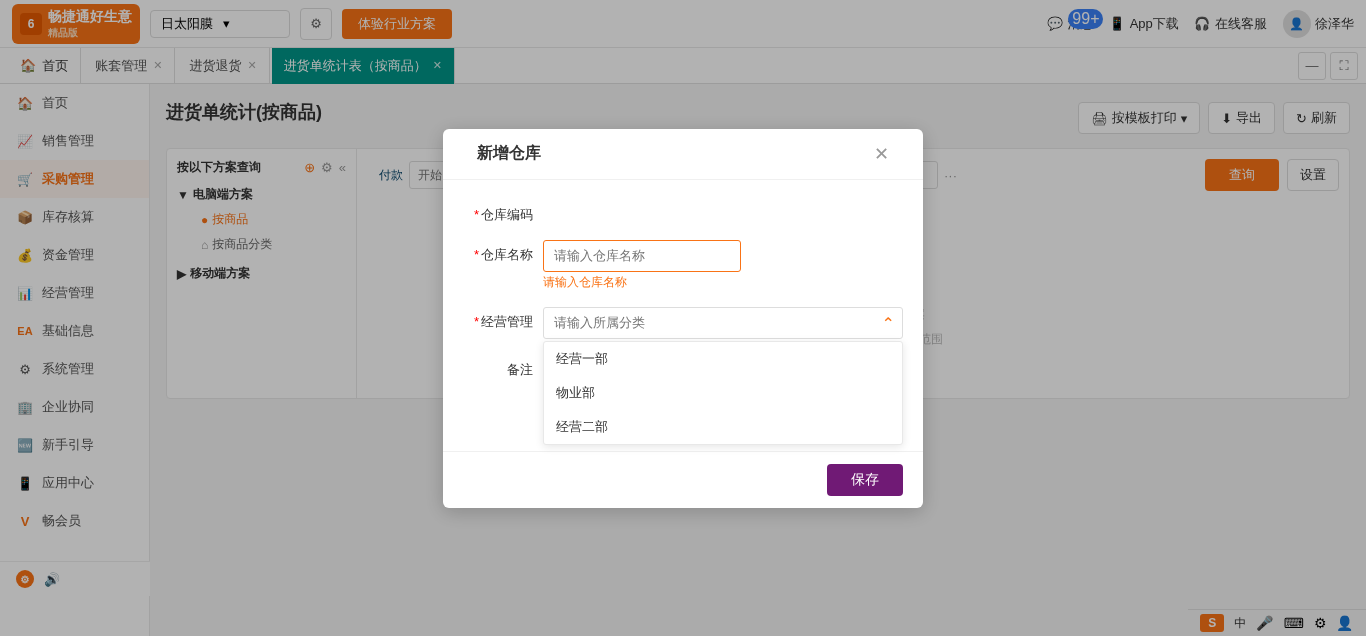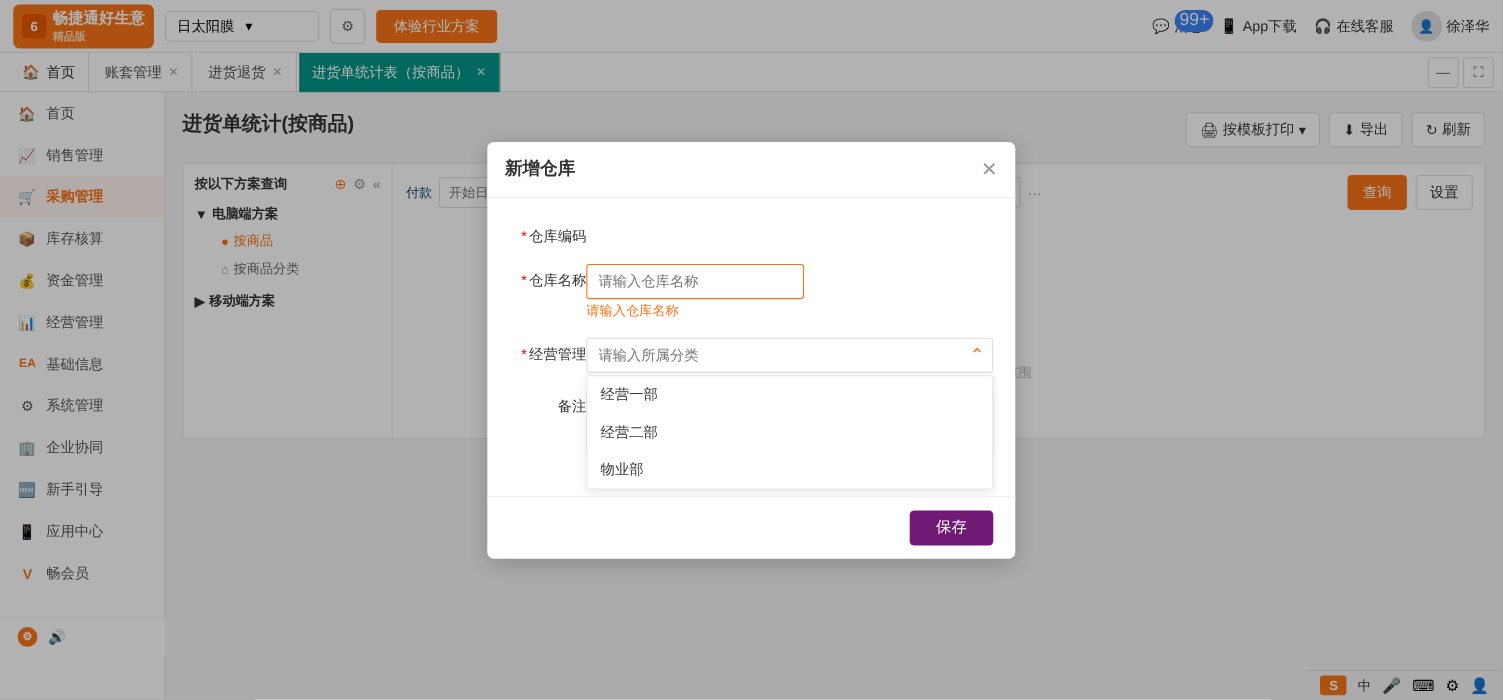--- a/index.html
+++ b/index.html
@@ -50,39 +50,39 @@
     .sidebar { width: 150px; background: #fff; border-right: 1px solid #e8e8e8; overflow-y: auto; flex-shrink: 0; }
     .sidebar-item { display: flex; align-items: center; gap: 8px; padding: 10px 16px; cursor: pointer; color: #555; font-size: 13px; }
     .sidebar-item.active { background: #fff5f0; color: #f97316; font-weight: bold; }
     .sidebar-item .s-icon { width: 18px; height: 18px; display: flex; align-items: center; justify-content: center; flex-shrink: 0; }
 
     
     .content-area { flex: 1; background: #f5f5f5; overflow: auto; position: relative; }
     .content-inner { padding: 16px; }
 
     .page-title { font-size: 18px; font-weight: bold; color: #333; margin-bottom: 12px; }
-    .btn-orange { background: #f97316; color: white; border: none; border-radius: 4px; padding: 6px 14px; cursor: pointer; font-size: 13px; }
+    .btn-orange { background: #f97316; color: white; border: none; border-radius: 4px; padding: 6px 24px; cursor: pointer; font-size: 13px; }
     .btn-white { background: white; color: #333; border: 1px solid #ddd; border-radius: 4px; padding: 6px 12px; cursor: pointer; font-size: 13px; display: flex; align-items: center; gap: 4px; }
     .scheme-subitem { padding: 4px 8px 4px 24px; font-size: 12px; color: #666; cursor: pointer; display: flex; align-items: center; gap: 4px; }
     .scheme-subitem.active { color: #f97316; }
     .field-group { display: flex; align-items: center; gap: 6px; }
     .field-label { font-size: 12px; color: #0c4a6e; white-space: nowrap; }
     .field-input { border: 1px solid #ddd; border-radius: 3px; padding: 4px 8px; font-size: 12px; height: 28px; }
     .field-select { border: 1px solid #ddd; border-radius: 3px; padding: 4px 8px; font-size: 12px; height: 28px; min-width: 100px; }
 
     
     .overlay { position: fixed; top: 0; left: 0; width: 100%; height: 100%; background: rgba(0,0,0,0.3); z-index: 100; display: flex; align-items: center; justify-content: center; }
 
     
     .dialog { background: white; border-radius: 6px; width: 480px; box-shadow: 0 4px 20px rgba(0,0,0,0.2); z-index: 101; }
-    .dialog-header { display: flex; align-items: center; justify-content: space-between; padding: 14px 16px; border-bottom: 1px solid #f0f0f0; }
+    .dialog-header { display: flex; align-items: center; justify-content: space-between; padding: 14px 34px; border-bottom: 1px solid #f0f0f0; }
     .dialog-title { font-size: 16px; font-weight: bold; color: #333; }
     .dialog-close { cursor: pointer; color: #999; font-size: 18px; }
     .dialog-body { padding: 20px; }
-    .form-row { display: flex; align-items: flex-start; gap: 0; margin-bottom: 16px; }
+    .form-row { display: flex; align-items: flex-start; gap: 10px; margin-bottom: 16px; }
     .form-label { font-size: 13px; color: #333; min-width: 70px; text-align: right; padding-top: 6px; }
     .form-label.required::before { content: '*'; color: red; margin-right: 2px; }
     .form-control { flex: 1; border: 1px solid #ddd; border-radius: 3px; padding: 6px 10px; font-size: 13px; height: 32px; outline: none; }
     .form-control.error { border-color: #f97316; }
     .error-msg { color: #f97316; font-size: 12px; margin-top: 2px; }
     .form-select-wrapper { flex: 1; position: relative; }
     .form-select-input { width: 100%; border: 1px solid #ddd; border-radius: 3px; padding: 6px 30px 6px 10px; font-size: 13px; height: 32px; outline: none; }
     .form-select-arrow { position: absolute; right: 8px; top: 50%; transform: translateY(-50%); color: #f97316; cursor: pointer; font-size: 16px; }
     .dropdown-list { position: absolute; top: 34px; left: 0; width: 100%; background: white; border: 1px solid #e8e8e8; border-radius: 3px; box-shadow: 0 2px 8px rgba(0,0,0,0.1); z-index: 200; }
     .dropdown-item { padding: 8px 12px; cursor: pointer; font-size: 13px; color: #333; }
@@ -237,21 +237,21 @@
             <span>⬇</span>
             <span>导出</span>
           </div>
           <div class="btn-white">
             <span>↻</span>
             <span>刷新</span>
           </div>
         </div>
       </div>
 
-      <div style="display:flex;gap:2px;background:white;border-radius:4px;border:1px solid #e8e8e8;">
+      <div style="display:flex;gap:12px;background:white;border-radius:4px;border:1px solid #e8e8e8;">
 
         <div style="width:190px;border-right:1px solid #e8e8e8;padding:10px;flex-shrink:0;">
           <div style="display:flex;align-items:center;gap:6px;margin-bottom:6px;">
             <span style="font-size:12px;color:#333;font-weight:bold;flex:1;">按以下方案查询</span>
             <span style="color:#f97316;cursor:pointer;">⊕</span>
             <span style="color:#999;cursor:pointer;">⚙</span>
             <span style="color:#999;cursor:pointer;">«</span>
           </div>
 
           <div style="margin-bottom:4px;">
@@ -338,22 +338,22 @@
         </div>
       </div>
 
       <div class="form-row">
         <span class="form-label required">经营管理</span>
         <div class="form-select-wrapper">
           <input class="form-select-input" placeholder="请输入所属分类" style="">
           <span class="form-select-arrow">⌃</span>
           <div class="dropdown-list">
             <div class="dropdown-item">经营一部</div>
+            <div class="dropdown-item">物业部</div>
             <div class="dropdown-item">经营二部</div>
-            <div class="dropdown-item">物业部</div>
           </div>
         </div>
       </div>
 
       <div class="form-row">
         <span class="form-label">备注</span>
         <textarea class="form-textarea" style=""></textarea>
       </div>
 
     </div>

